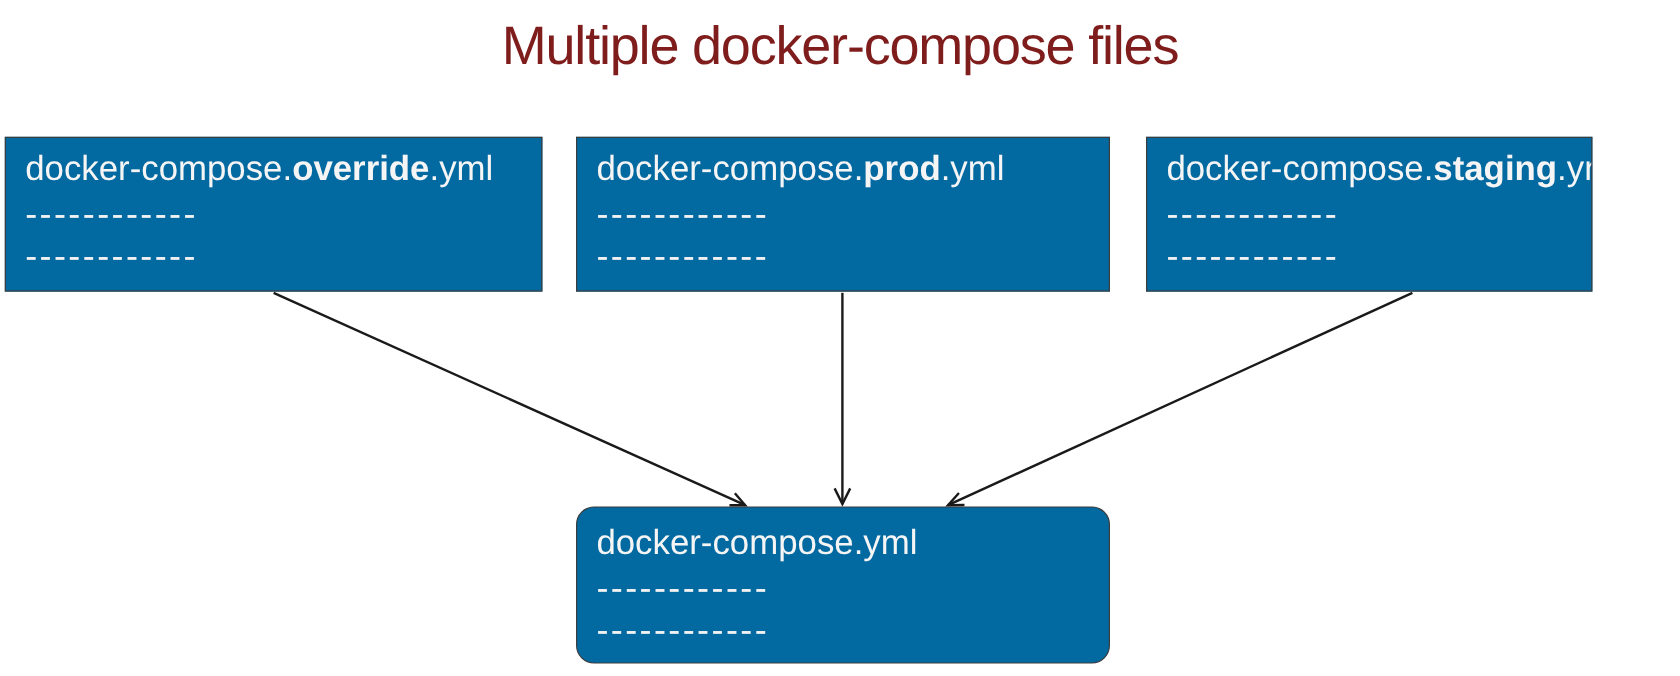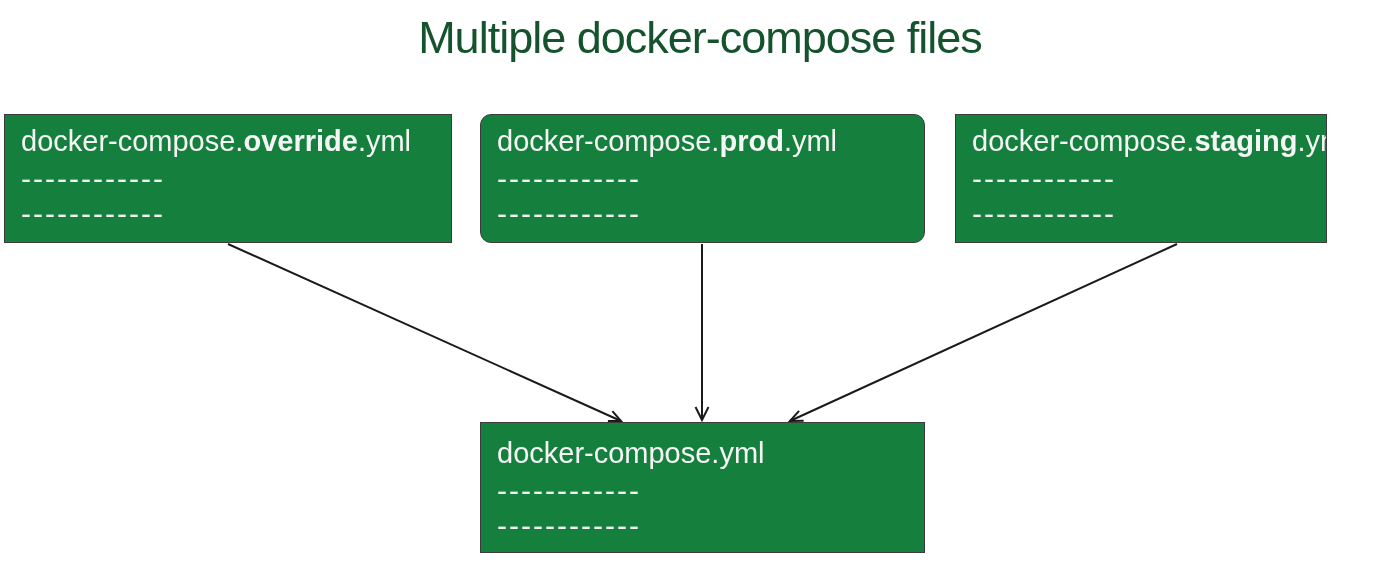--- a/index.html
+++ b/index.html
@@ -3,39 +3,39 @@
 <meta charset="utf-8">
 <style>
   html, body { margin: 0; padding: 0; background: #ffffff; }
   body {
     width: 1400px; height: 563px; position: relative; overflow: hidden;
     font-family: "Liberation Sans", "DejaVu Sans", sans-serif;
   }
   .diagram-title {
     position: absolute; top: 12px; left: 0; width: 1400px;
     text-align: center; font-size: 45px; font-weight: 300;
-    letter-spacing: -1px; color: #14532d; white-space: nowrap;
+    letter-spacing: -1px; color: #7f1d1d; white-space: nowrap;
   }
   .box {
     position: absolute; box-sizing: border-box;
-    background: #15803d; border: 1px solid #3c3c3c;
+    background: #0369a1; border: 1px solid #3c3c3c;
     color: #f5f5f5; padding: 6px 0 0 16px; overflow: hidden;
   }
   .file-title {
     font-size: 29px; line-height: 40px; font-weight: 300; white-space: nowrap;
   }
   .file-title b { font-weight: 700; }
   .dash-line {
     font-size: 30px; line-height: 35px; letter-spacing: 2px;
     color: #f2f2f2; white-space: nowrap;
   }
   .box-override { left: 4px;   top: 114px; width: 448px; height: 129px; }
-  .box-prod     { left: 480px; top: 114px; width: 445px; height: 129px; border-radius: 11px; }
+  .box-prod     { left: 480px; top: 114px; width: 445px; height: 129px; }
   .box-staging  { left: 955px; top: 114px; width: 372px; height: 129px; }
-  .box-base     { left: 480px; top: 422px; width: 445px; height: 131px; padding-top: 10px; }
+  .box-base     { left: 480px; top: 422px; width: 445px; height: 131px; padding-top: 10px; border-radius: 15px; }
   .arrows-layer {
     position: absolute; left: 0; top: 0; width: 1400px; height: 563px;
     pointer-events: none;
   }
   .arrows-layer line, .arrows-layer path {
     stroke: #1a1a1a; stroke-width: 2; fill: none;
   }
 </style>
 </head>
 <body>

